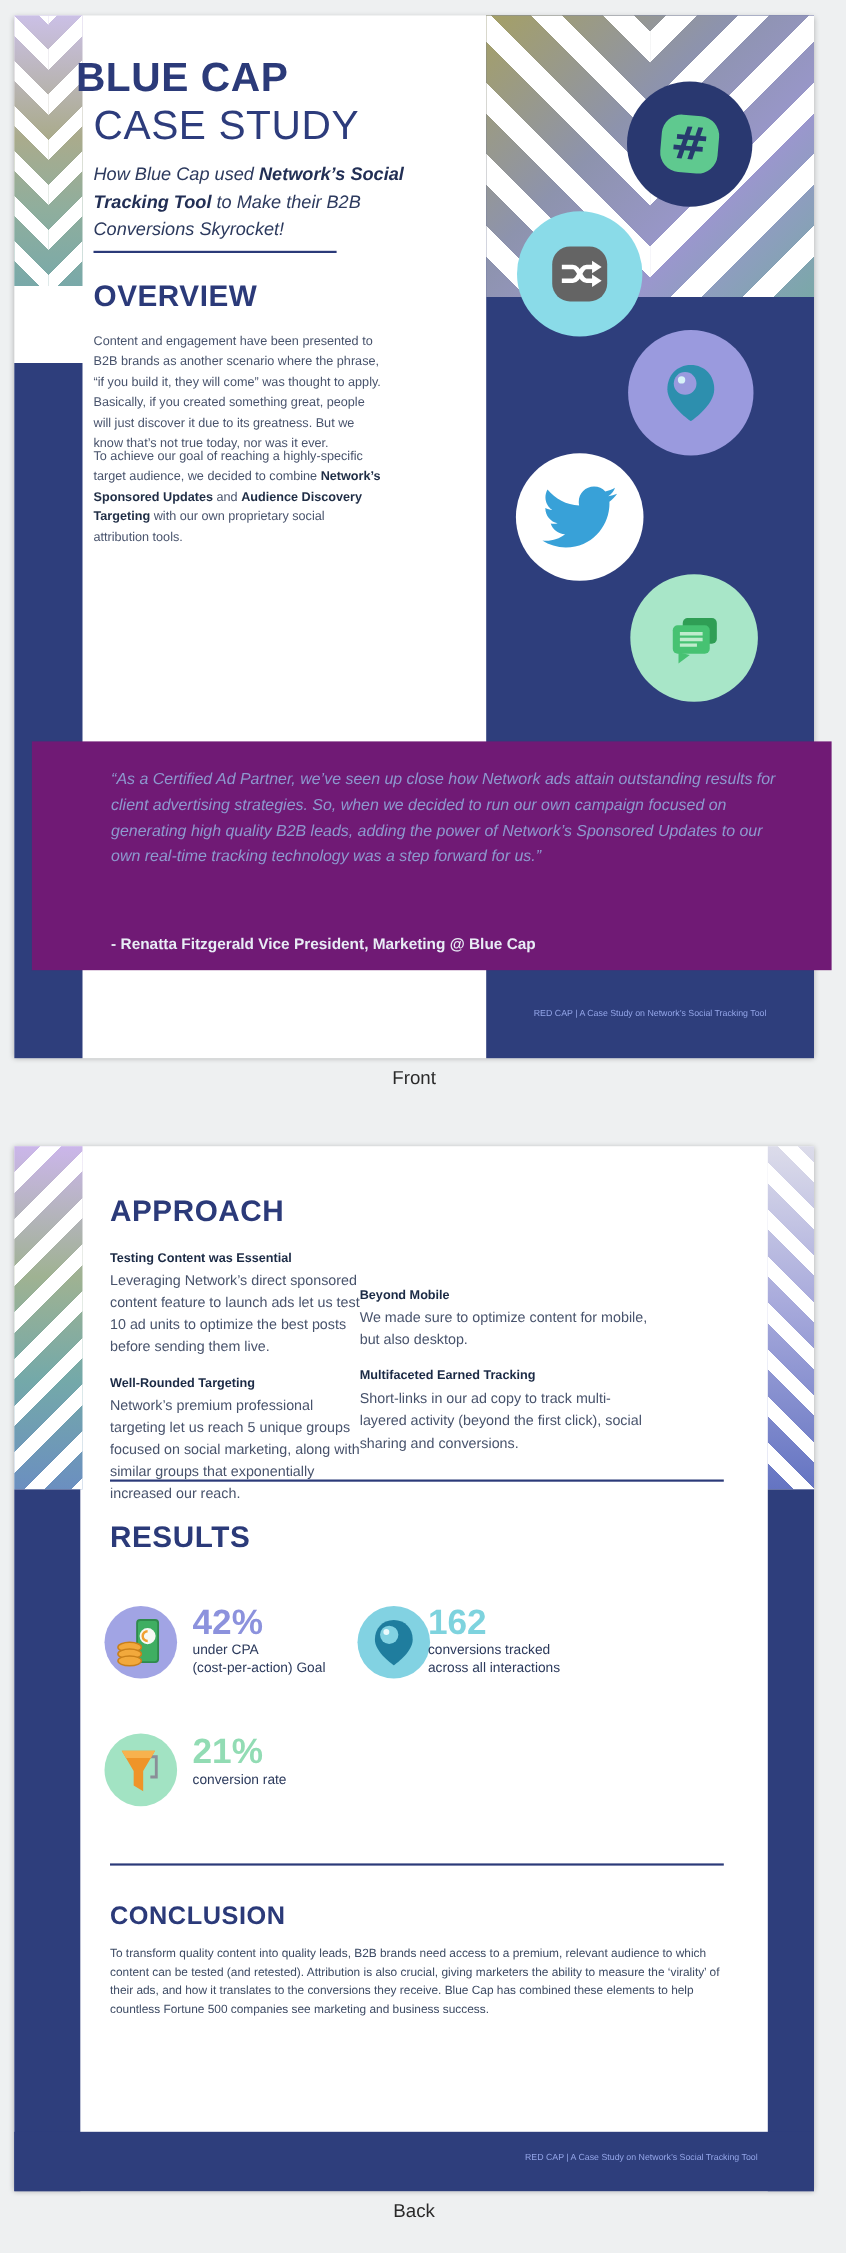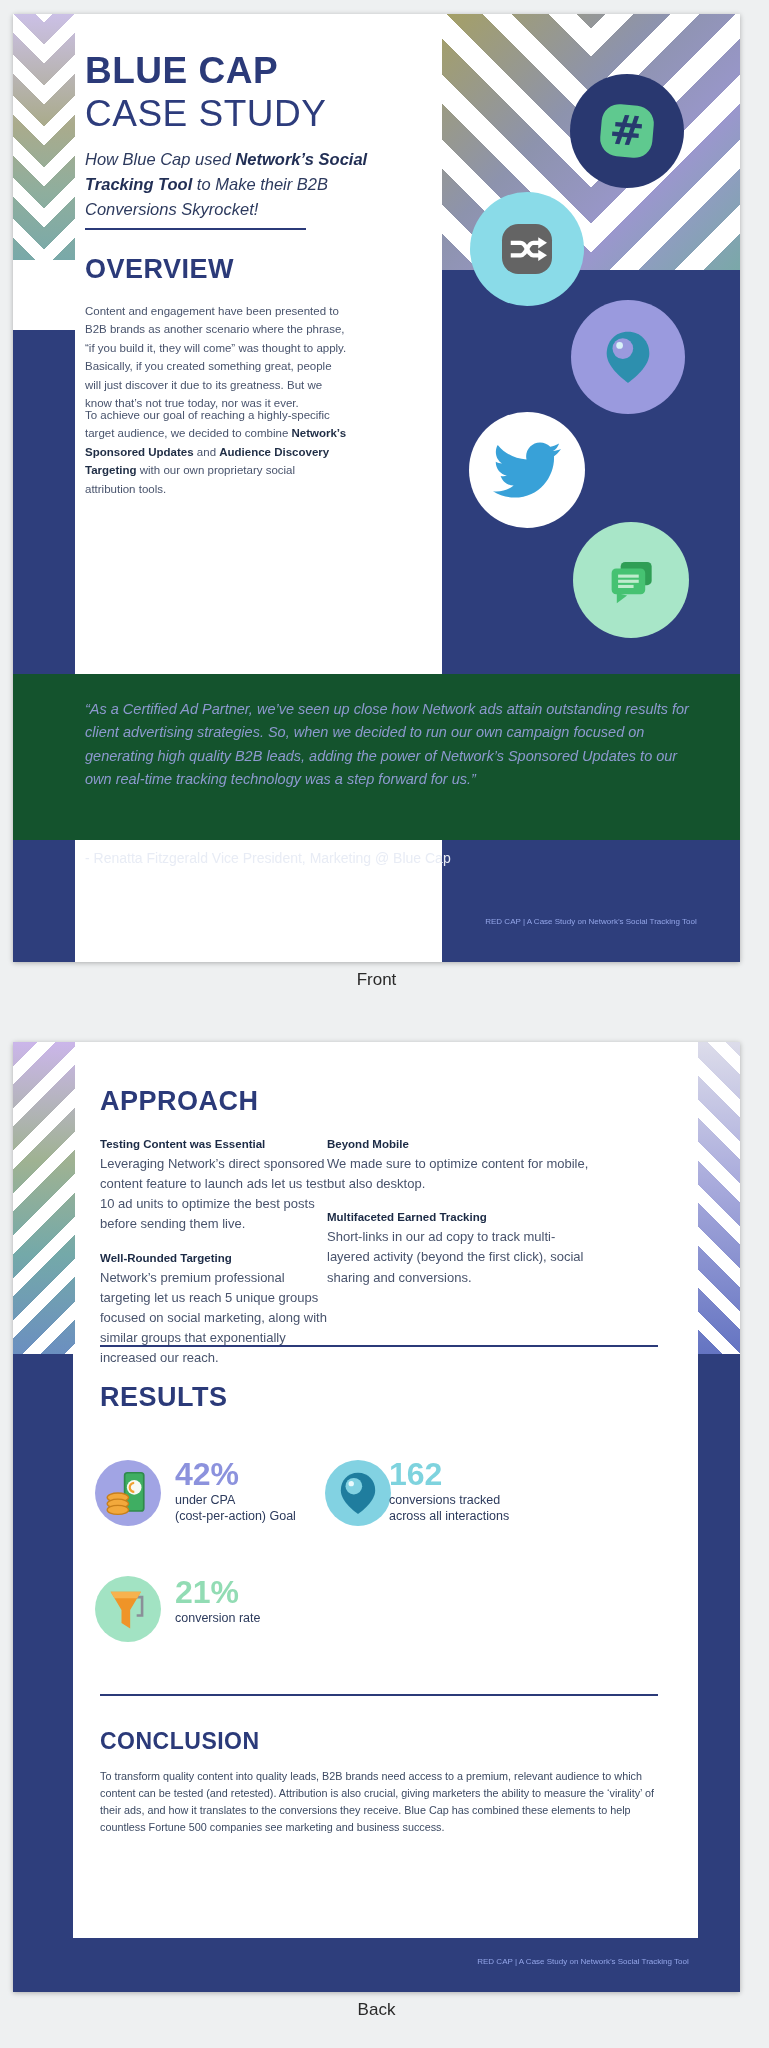--- a/index.html
+++ b/index.html
@@ -38,54 +38,54 @@
   .bl-stripes .inner{width:100%;height:100%;
     background:repeating-linear-gradient(135deg,transparent 0 17px,#fff 17px 30px);}
   .br-stripes{left:685px;top:0;width:42px;height:312px;
     background:linear-gradient(180deg,#dcdcea 0%,#a9abdc 45%,#6474c2 100%);}
   .br-stripes .inner{width:100%;height:100%;
     background:repeating-linear-gradient(45deg,transparent 0 17px,#fff 17px 30px);}
   .b-navy-l{left:0;top:312px;width:60px;height:638px;background:#2e3e7c;}
   .b-navy-r{left:685px;top:312px;width:42px;height:638px;background:#2e3e7c;}
   .b-navy-b{left:0;top:896px;width:727px;height:54px;background:#2e3e7c;}
   
-  .title1{left:72px;top:36px;font-size:37px;font-weight:bold;color:#2b3a79;letter-spacing:0.5px;}
+  .title1{left:56px;top:36px;font-size:37px;font-weight:bold;color:#2b3a79;letter-spacing:0.5px;}
   .title2{left:72px;top:79px;font-size:37px;font-weight:400;color:#2d3c7c;letter-spacing:0.5px;}
   .subtitle{left:72px;top:133px;width:288px;font-size:16.5px;font-style:italic;
     color:#2d3a5e;line-height:1.5;}
   .subtitle .b{font-weight:bold;color:#222f55;}
   .hr{height:2px;background:#2b3a79;}
   .hr-sub{left:72px;top:214px;width:221px;}
   .h-section{font-size:27px;font-weight:bold;color:#2b3a79;letter-spacing:0.5px;}
   .ov-head{left:72px;top:240px;}
   .body-p{width:262px;font-size:11.5px;line-height:1.6;color:#48536c;}
   .body-p .b{font-weight:bold;color:#1f2d45;}
   .ov-p1{left:72px;top:288px;}
   .ov-p2{left:72px;top:392px;}
   .ov-p3{left:72px;top:470px;}
   
-  .quote-box{left:0;top:660px;width:727px;height:166px;background:#14532d;}
+  .quote-box{left:16px;top:660px;width:727px;height:208px;background:#701a75;}
   .quote-text{position:absolute;left:72px;top:24px;width:608px;font-size:14.5px;
     font-style:italic;color:#8d99cf;line-height:1.62;}
-  .quote-attr{position:absolute;left:72px;top:176px;font-size:14px;font-weight:normal;color:#e8ecf5;}
+  .quote-attr{position:absolute;left:72px;top:176px;font-size:14px;font-weight:bold;color:#e8ecf5;}
   .footer-text{font-size:8px;color:#93a5e8;}
   .f-footer{left:429px;top:903px;width:298px;text-align:center;}
   .b-footer{left:420px;top:915px;width:300px;text-align:center;}
   
   .icirc{position:absolute;border-radius:50%;display:flex;align-items:center;justify-content:center;}
   .c-hash{left:557px;top:60px;width:114px;height:114px;background:#293870;}
   .c-shuffle{left:457px;top:178px;width:114px;height:114px;background:#8adbe8;}
   .c-pin{left:558px;top:286px;width:114px;height:114px;background:#9a9ade;}
   .c-twitter{left:456px;top:398px;width:116px;height:116px;background:#ffffff;}
   .c-chat{left:560px;top:508px;width:116px;height:116px;background:#a8e6c8;}
   
   .ap-head{left:87px;top:44px;}
   .ap-col{position:absolute;top:96px;}
   .ap-col1{left:87px;width:238px;}
-  .ap-col2{left:314px;width:268px;}
+  .ap-col2{left:314px;width:268px;margin-top:34px;}
   .ap-item{margin-bottom:17px;}
   .ap-title{font-size:11.5px;font-weight:bold;color:#1b2a45;margin-bottom:4px;}
   .ap-body{font-size:13px;color:#48536c;line-height:1.55;}
   .hr-b1{left:87px;top:303px;width:558px;}
   .hr-b2{left:87px;top:652px;width:558px;}
   
   .rs-head{left:87px;top:340px;}
   .stat-circ{position:absolute;width:66px;height:66px;border-radius:50%;
     display:flex;align-items:center;justify-content:center;}
   .sc1{left:82px;top:418px;background:#a1a4e4;}

